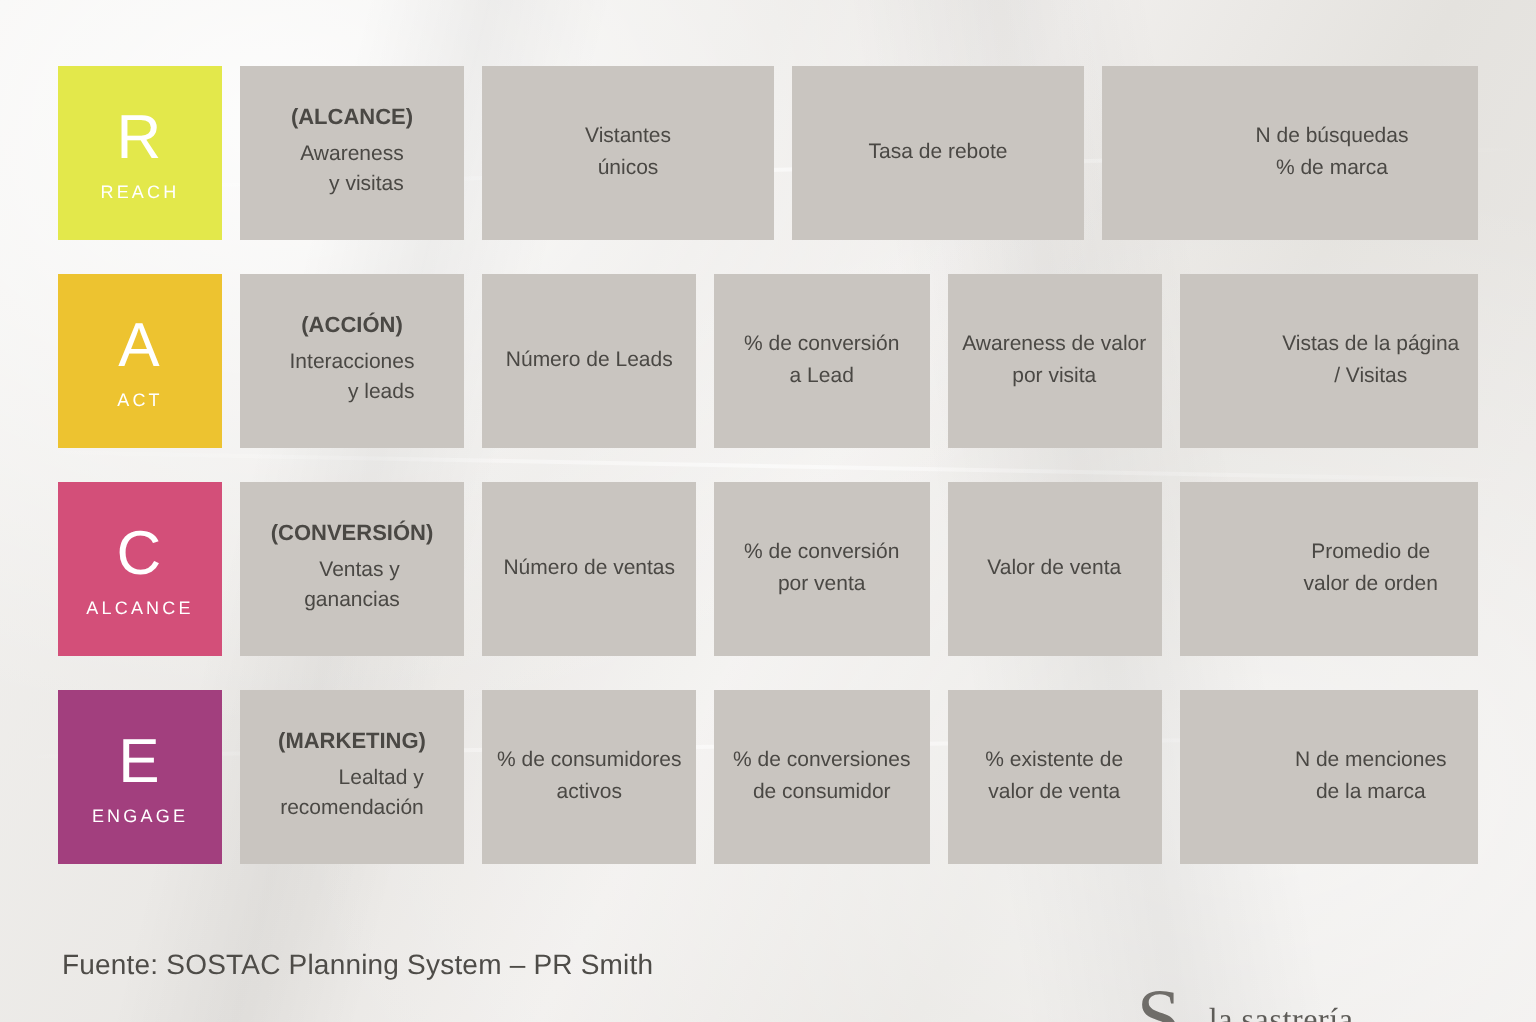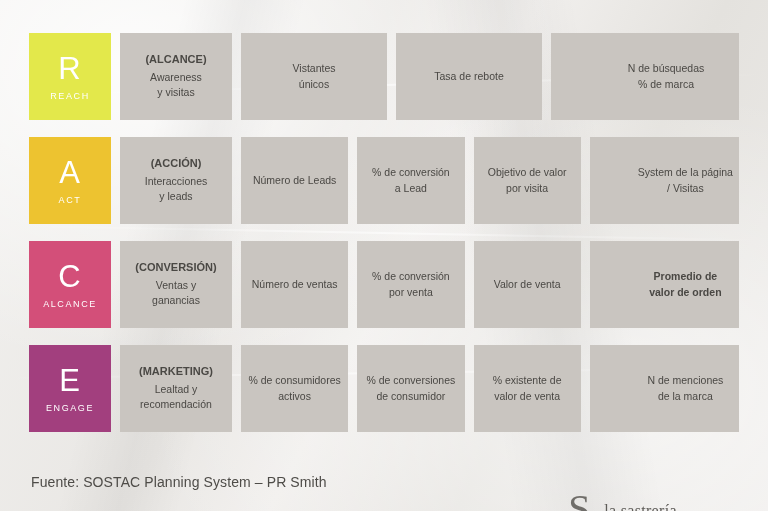--- a/index.html
+++ b/index.html
@@ -71,21 +71,21 @@
   }
 
   .label-cell {
     flex: 0 0 112px;
     width: 112px;
     background: #c9c5c0;
     display: flex;
     flex-direction: column;
     align-items: center;
     justify-content: center;
-    text-align: center;
+    text-align: right;
     color: #4a4844;
     font-size: 10.5px;
     line-height: 1.45;
     margin-right: 9px;
     padding: 0 6px;
     box-sizing: border-box;
   }
   .label-cell .strong {
     font-weight: bold;
     font-size: 11px;
@@ -209,25 +209,25 @@
 y leads</span>
         </div>
         <div class="metric-cell">
           <span style="white-space: pre-line;">Número de Leads</span>
         </div>
         <div class="metric-cell">
           <span style="white-space: pre-line;">% de conversión
 a Lead</span>
         </div>
         <div class="metric-cell">
-          <span style="white-space: pre-line;">Objetivo de valor
+          <span style="white-space: pre-line;">Awareness de valor
 por visita</span>
         </div>
         <div class="metric-cell">
-          <span style="white-space: pre-line;">System de la página
+          <span style="white-space: pre-line;">Vistas de la página
 / Visitas</span>
         </div>
       </div>
       <div class="row">
         <div class="letter-cell" style="background: rgb(211, 79, 121);">
           <div class="big">C</div>
           <div class="sub">ALCANCE</div>
         </div>
         <div class="label-cell">
           <span class="strong">(CONVERSIÓN)</span>
@@ -238,21 +238,21 @@
           <span style="white-space: pre-line;">Número de ventas</span>
         </div>
         <div class="metric-cell">
           <span style="white-space: pre-line;">% de conversión
 por venta</span>
         </div>
         <div class="metric-cell">
           <span style="white-space: pre-line;">Valor de venta</span>
         </div>
         <div class="metric-cell">
-          <span style="white-space: pre-line; font-weight: bold;">Promedio de
+          <span style="white-space: pre-line;">Promedio de
 valor de orden</span>
         </div>
       </div>
       <div class="row">
         <div class="letter-cell" style="background: rgb(162, 63, 126);">
           <div class="big">E</div>
           <div class="sub">ENGAGE</div>
         </div>
         <div class="label-cell">
           <span class="strong">(MARKETING)</span>

